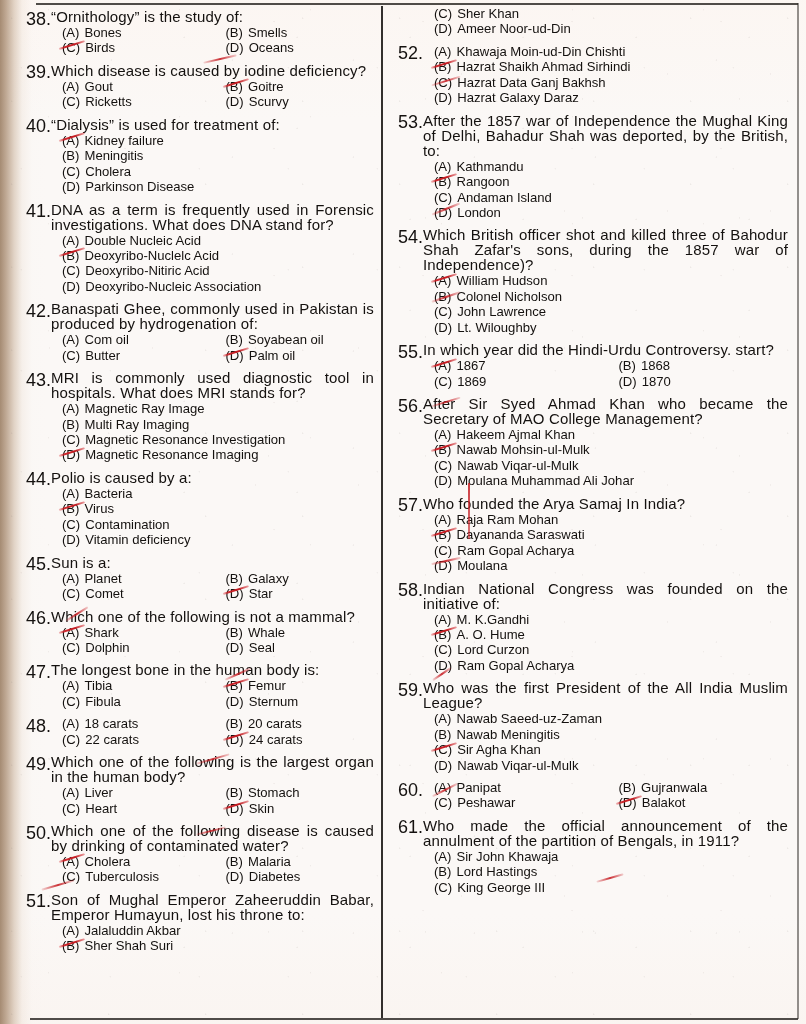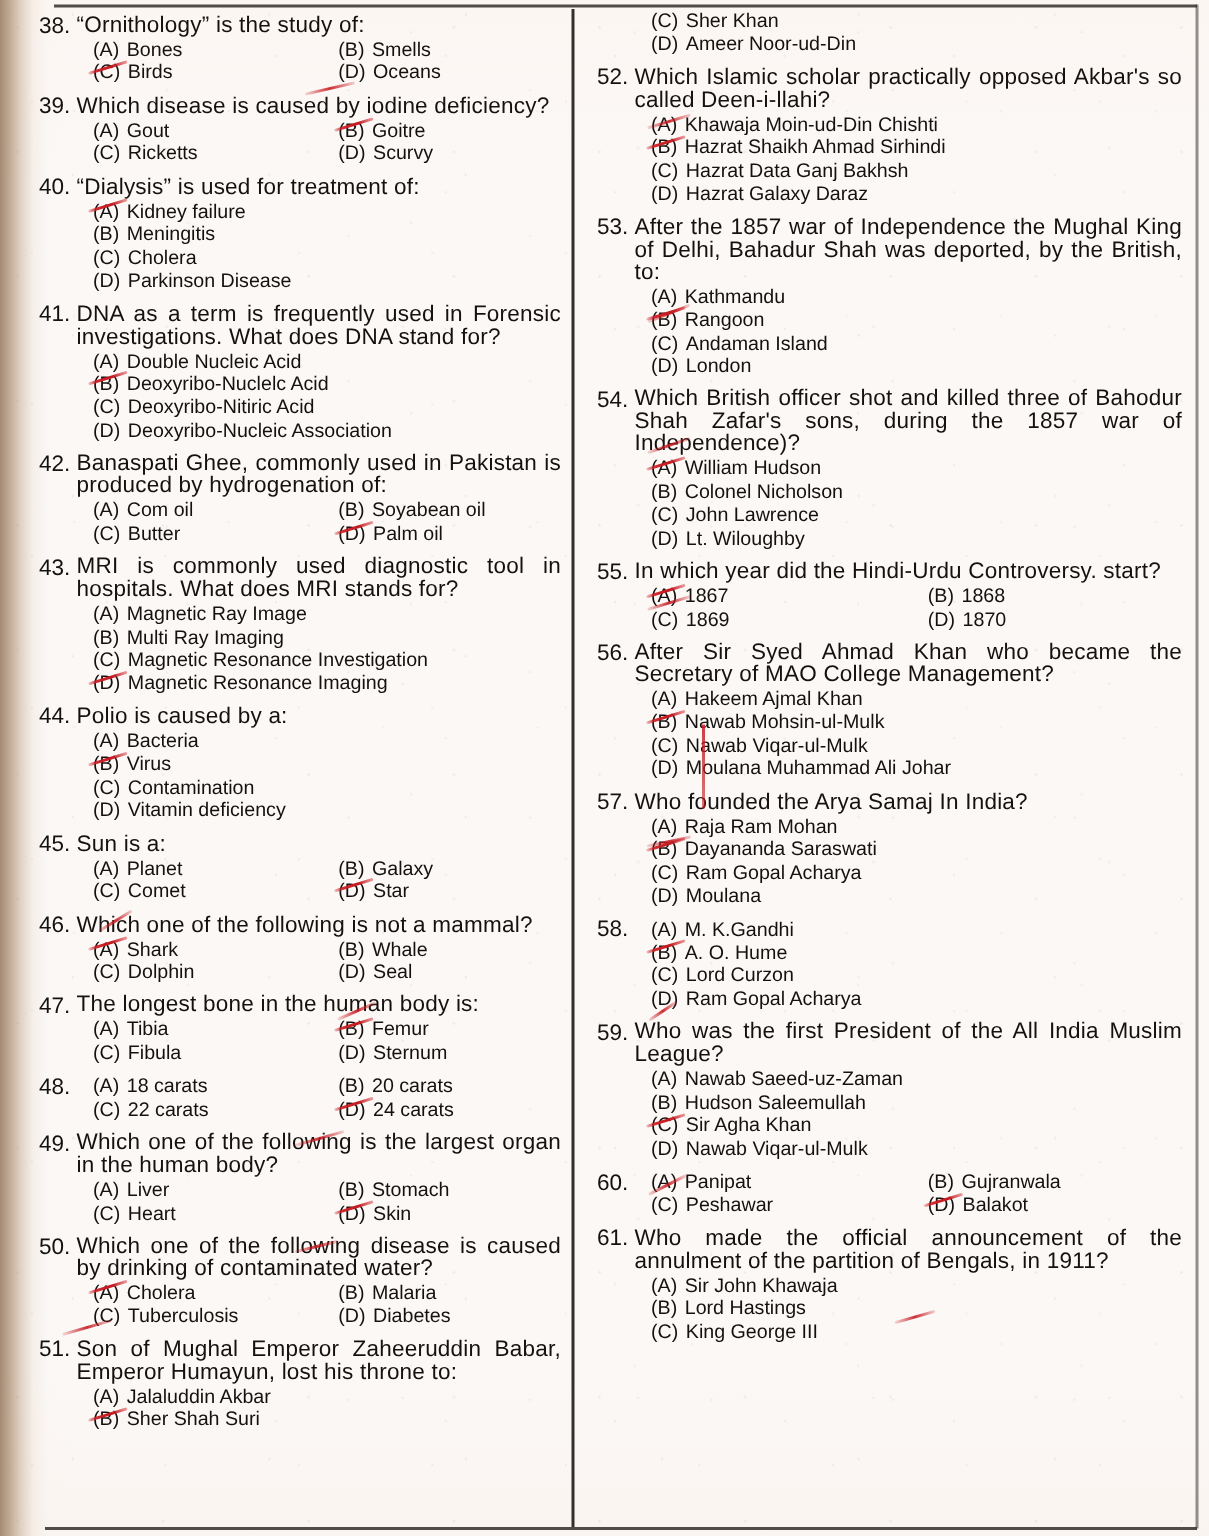--- a/index.html
+++ b/index.html
@@ -83,21 +83,21 @@
   .q {
     position: relative;
     display: flex;
     align-items: flex-start;
     margin-bottom: 7px;
   }
   .q-num {
     flex: 0 0 auto;
     width: 25px;
     text-align: left;
-    font-size: 15px;
+    font-size: 18px;
     font-weight: 400;
     padding-top: 0.5px;
   }
   .q-body { flex: 1 1 auto; min-width: 0; }
   .q-text {
     margin: 0 0 1px 0;
     text-align: justify;
     text-justify: inter-word;
     font-size: 15px;
     letter-spacing: 0.01em;
@@ -514,21 +514,20 @@
             <div class="opt">
               <span class="opt-letter">(D)</span>
               <span class="opt-text">Ameer Noor-ud-Din</span>
             </div>
           </div>
         </div>
       </div>
       <div class="q">
         <div class="q-num">52.</div>
         <div class="q-body">
-          <p class="q-text">Which Islamic scholar practically opposed Akbar's so called Deen-i-llahi?</p>
           <div class="opts one-col">
             <div class="opt">
               <span class="opt-letter">(A)</span>
               <span class="opt-text">Khawaja Moin-ud-Din Chishti</span>
             </div>
             <div class="opt marked">
               <span class="opt-letter">(B)</span>
               <span class="opt-text">Hazrat Shaikh Ahmad Sirhindi</span>
             </div>
             <div class="opt">
@@ -658,20 +657,21 @@
             <div class="opt">
               <span class="opt-letter">(D)</span>
               <span class="opt-text">Moulana</span>
             </div>
           </div>
         </div>
       </div>
       <div class="q">
         <div class="q-num">58.</div>
         <div class="q-body">
+          <p class="q-text">Indian National Congress was founded on the initiative of:</p>
           <div class="opts one-col">
             <div class="opt">
               <span class="opt-letter">(A)</span>
               <span class="opt-text">M. K.Gandhi</span>
             </div>
             <div class="opt marked">
               <span class="opt-letter">(B)</span>
               <span class="opt-text">A. O. Hume</span>
             </div>
             <div class="opt">
@@ -689,21 +689,21 @@
         <div class="q-num">59.</div>
         <div class="q-body">
           <p class="q-text">Who was the first President of the All India Muslim League?</p>
           <div class="opts one-col">
             <div class="opt">
               <span class="opt-letter">(A)</span>
               <span class="opt-text">Nawab Saeed-uz-Zaman</span>
             </div>
             <div class="opt">
               <span class="opt-letter">(B)</span>
-              <span class="opt-text">Hudson Saleemullah</span>
+              <span class="opt-text">Nawab Meningitis</span>
             </div>
             <div class="opt marked">
               <span class="opt-letter">(C)</span>
               <span class="opt-text">Sir Agha Khan</span>
             </div>
             <div class="opt">
               <span class="opt-letter">(D)</span>
               <span class="opt-text">Nawab Viqar-ul-Mulk</span>
             </div>
           </div>

